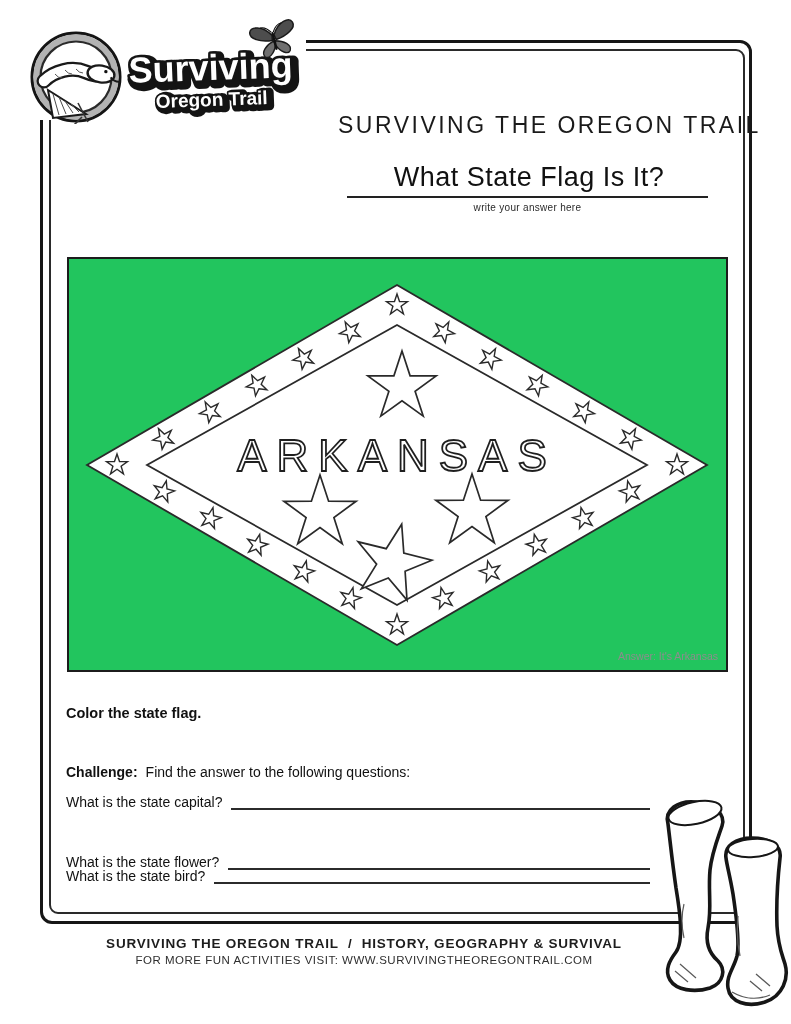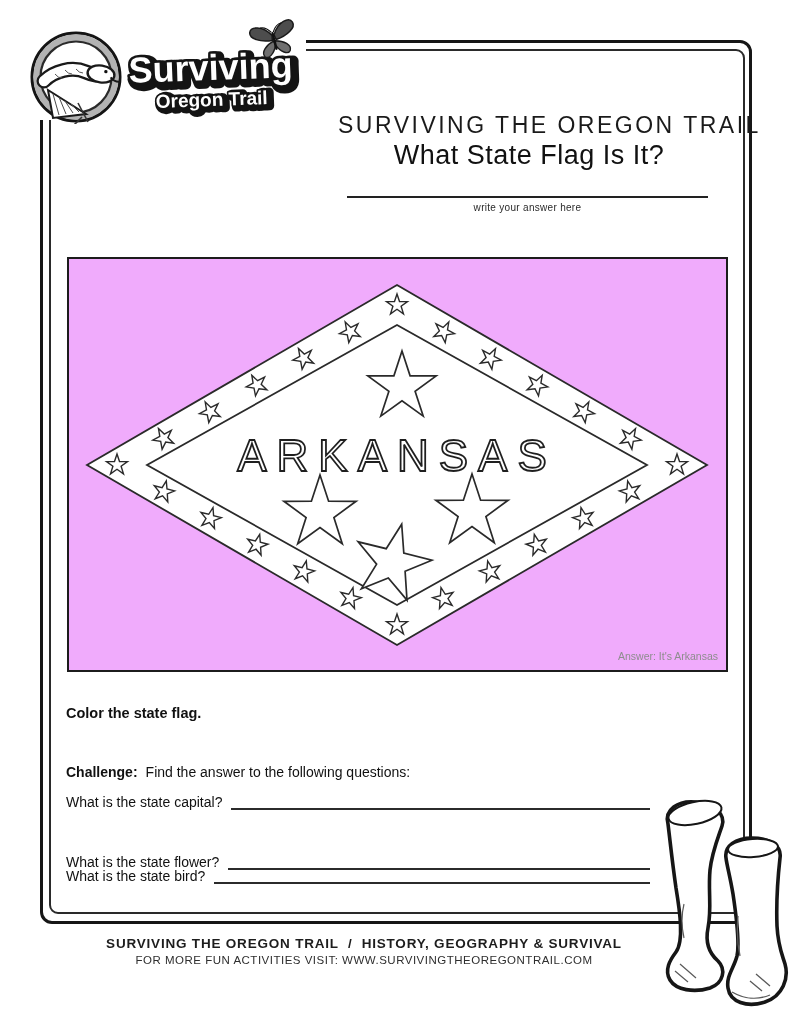--- a/index.html
+++ b/index.html
@@ -27,27 +27,27 @@
   .lt-front{stroke:#141414;fill:#ffffff;stroke-width:5px;stroke-linejoin:round;
     paint-order:stroke;font-weight:bold;font-family:"Liberation Sans",sans-serif;}
   .lt2-shadow{stroke:#141414;fill:#141414;stroke-width:9px;stroke-linejoin:round;
     font-weight:bold;font-family:"Liberation Sans",sans-serif;}
   .lt2-front{stroke:#141414;fill:#ffffff;stroke-width:3.4px;stroke-linejoin:round;
     paint-order:stroke;font-weight:bold;font-family:"Liberation Sans",sans-serif;}
 
   
   .title-wrap{left:338px;top:84px;width:382px;text-align:center;}
   .title-main{font-size:23px;letter-spacing:2.5px;color:#1a1a1a;white-space:nowrap;margin-top:28px;}
-  .title-sub{font-size:27px;letter-spacing:0.5px;margin-top:1px;color:#111;}
+  .title-sub{font-size:27px;letter-spacing:0.5px;margin-top:23px;color:#111;}
   .answer-line{left:347px;top:196px;width:361px;border-top:2px solid #222;height:0;}
   .answer-hint{left:347px;top:202px;width:361px;text-align:center;font-size:10px;
     letter-spacing:0.3px;color:#2b2b2b;}
 
   
-  .flag-box{left:67px;top:257px;width:657px;height:411px;border:2px solid #1c1c1c;background:#f0abfc;}
+  .flag-box{left:67px;top:257px;width:657px;height:411px;border:2px solid #1c1c1c;background:#22c55e;}
   .flag-svg{display:block;}
 
   
   .answer-note{left:500px;top:650px;width:218px;text-align:right;font-size:10.5px;color:#8d8d8d;}
   .color-instr{left:66px;top:705px;font-size:14.5px;font-weight:bold;color:#111;}
   .challenge{left:66px;top:764px;font-size:14px;color:#111;}
   .challenge b{margin-right:8px;}
   .q-row{left:66px;width:584px;display:flex;align-items:flex-end;font-size:14px;color:#111;}
   .q-row .q-line{flex:1;border-bottom:2px solid #2b2b2b;height:15px;margin-left:9px;}
   .q1{top:793px;} .q2{top:867px;} .q3{top:853px;}

